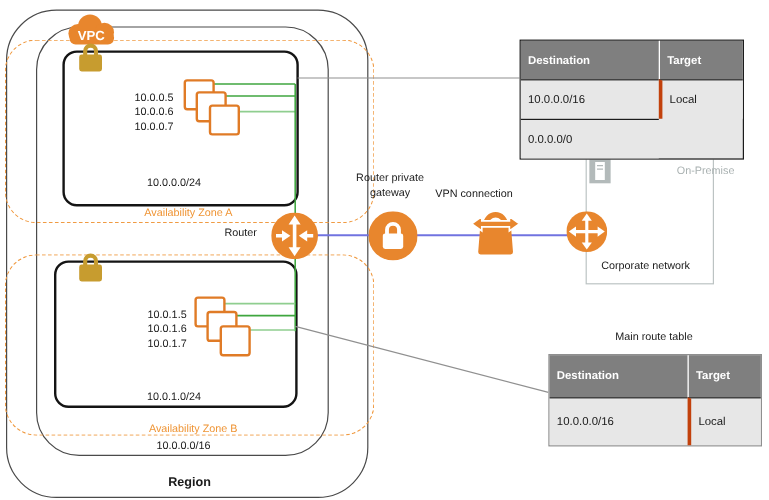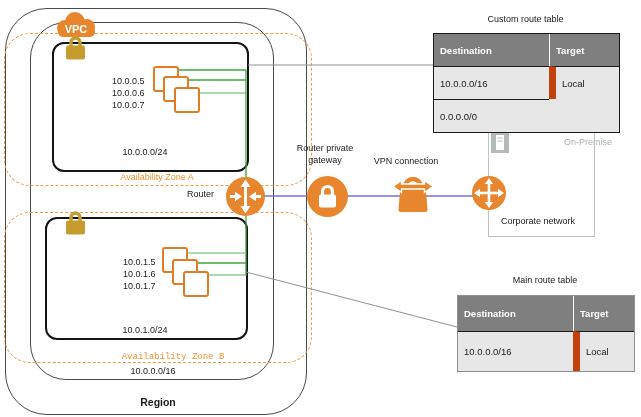--- a/index.html
+++ b/index.html
@@ -26,21 +26,21 @@
   .onprem-lbl{color:#a9b1b1;margin-left:48px;}
   
   .inst{position:absolute;width:22px;height:22px;background:#fff;border:2px solid #e07b26;border-radius:3px;}
   
   #wires{left:0;top:0;width:641px;height:417px;pointer-events:none;}
   .icon-layer{z-index:3;}
   
   .rtable{display:grid;grid-template-rows:auto;font-size:9.5px;z-index:4;background:#e7e7e7;}
   .rtable .cell{display:flex;align-items:center;padding:16px 6px;box-sizing:border-box;}
   .rtable .hdr{background:#7f7f7f;color:#fff;font-weight:bold;}
-  .rtable .c2{border-left:7px solid #c2410c;}
+  .rtable .c2{border-left:3px solid #c2410c;}
   .rtable .hdr.c2{border-left:1px solid #fff;}
   .rtable .rrow{border-top:1px solid #1b1b1b;background:#e7e7e7;}
   #custom-table{left:433px;top:33px;width:185px;grid-template-columns:115px 70px;border:1px solid #1b1b1b;}
   #custom-table .cell{height:22px;}
   #custom-table .rcell{height:25px;}
   #main-table{left:457px;top:295px;width:176px;grid-template-columns:115px 61px;border:1px solid #8f8f8f;}
   #main-table .cell{height:35px;}
   #main-table .rcell{height:40px;}
   .ttitle{font-size:9px;text-align:center;}
   
@@ -107,21 +107,21 @@
     <div>10.0.1.6</div>
     <div>10.0.1.7</div>
   </div>
   <div class="inst icon-layer" style="left:162px;top:247px;"></div>
   <div class="inst icon-layer" style="left:172px;top:259px;"></div>
   <div class="inst icon-layer" style="left:183px;top:271px;"></div>
 
   <div class="abs lbl center" style="left:95px;top:147px;width:100px;">10.0.0.0/24</div>
   <div class="abs lbl center" style="left:95px;top:325px;width:100px;">10.0.1.0/24</div>
   <div class="abs lbl center azlbl" style="left:97px;top:172px;width:120px;">Availability Zone A</div>
-  <div class="abs lbl center azlbl" style="left:113px;top:352px;width:120px;font-family:Liberation Mono, monospace;">Availability Zone B</div>
+  <div class="abs lbl center azlbl" style="left:101px;top:352px;width:120px;">Availability Zone B</div>
   <div class="abs lbl center" style="left:103px;top:366px;width:100px;">10.0.0.0/16</div>
   <div class="abs lbl center region-lbl" style="left:103px;top:397px;width:110px;">Region</div>
 
   <div class="abs lbl" style="left:150px;top:189px;width:64px;text-align:right;">Router</div>
   <svg class="abs icon-layer" style="left:226px;top:177px;" width="39" height="39">
     <circle cx="19.5" cy="19.5" r="19.5" fill="#e8862d"></circle>
     <line x1="19.5" y1="8" x2="19.5" y2="31" stroke="#fff" stroke-width="3"></line>
     <path d="M19.5,2.5 L14.5,10 H24.5 Z" fill="#fff"></path>
     <path d="M19.5,36.5 L14.5,29 H24.5 Z" fill="#fff"></path>
     <line x1="4" y1="19.5" x2="10" y2="19.5" stroke="#fff" stroke-width="3"></line>
@@ -133,21 +133,21 @@
   <div class="abs lbl center" style="left:285px;top:142px;width:80px;line-height:12px;">
     <div>Router private</div>
     <div>gateway</div>
   </div>
   <svg class="abs icon-layer" style="left:307px;top:176px;" width="41" height="41">
     <circle cx="20.5" cy="20.5" r="20.5" fill="#e8862d"></circle>
     <path d="M15.5,19 v-3.5 a5,5 0 0 1 10,0 V19" fill="none" stroke="#fff" stroke-width="3.2"></path>
     <rect x="12" y="18.5" width="17" height="13" rx="2" fill="#fff"></rect>
   </svg>
 
-  <div class="abs lbl center" style="left:366px;top:156px;width:80px;">VPN connection</div>
+  <div class="abs lbl center" style="left:355px;top:156px;width:80px;">VPN connection</div>
   <svg class="abs icon-layer" style="left:391px;top:174px;" width="44" height="40">
     <path d="M14,16 v-3 a8,8 0 0 1 16,0 v3" fill="none" stroke="#e8862d" stroke-width="4.5"></path>
     <path d="M11,15 H33 a2,2 0 0 1 2,2 L36.5,36 a2,2 0 0 1 -2,2 H9.5 a2,2 0 0 1 -2,-2 L9,17 a2,2 0 0 1 2,-2 Z" fill="#e8862d"></path>
     <path d="M2,12.5 l8.5,-6 v3.5 h23 v-3.5 l8.5,6 l-8.5,6 v-3.5 h-23 v3.5 Z" fill="#e8862d" stroke="#fff" stroke-width="1.4"></path>
   </svg>
 
   <svg class="abs icon-layer" style="left:491px;top:132px;" width="18" height="21">
     <rect x="0" y="0" width="18" height="21" fill="#b3baba"></rect>
     <rect x="5" y="3" width="8" height="15" fill="#fff"></rect>
     <line x1="6.5" y1="6" x2="11.5" y2="6" stroke="#b3baba" stroke-width="1"></line>
@@ -158,21 +158,20 @@
   <svg class="abs icon-layer" style="left:472px;top:176px;" width="34" height="34">
     <circle cx="17" cy="17" r="17" fill="#e8862d"></circle>
     <line x1="17" y1="7" x2="17" y2="27" stroke="#fff" stroke-width="2.6"></line>
     <line x1="7" y1="17" x2="27" y2="17" stroke="#fff" stroke-width="2.6"></line>
     <path d="M17,2 L12.8,8 H21.2 Z" fill="#fff"></path>
     <path d="M17,32 L12.8,26 H21.2 Z" fill="#fff"></path>
     <path d="M2,17 L8,12.8 V21.2 Z" fill="#fff"></path>
     <path d="M32,17 L26,12.8 V21.2 Z" fill="#fff"></path>
   </svg>
 
-  <div class="abs ttitle" style="left:433px;top:14px;width:185px;">Custom route table</div>
   <div class="abs rtable" id="custom-table">
     <div class="cell hdr c1">Destination</div>
     <div class="cell hdr c2">Target</div>
     <div class="cell rcell rrow c1">10.0.0.0/16</div>
     <div class="cell rcell rrow c2">Local</div>
     <div class="cell rcell rrow c1">0.0.0.0/0</div>
   </div>
 
   <div class="abs ttitle" style="left:457px;top:275px;width:176px;">Main route table</div>
   <div class="abs rtable" id="main-table">

